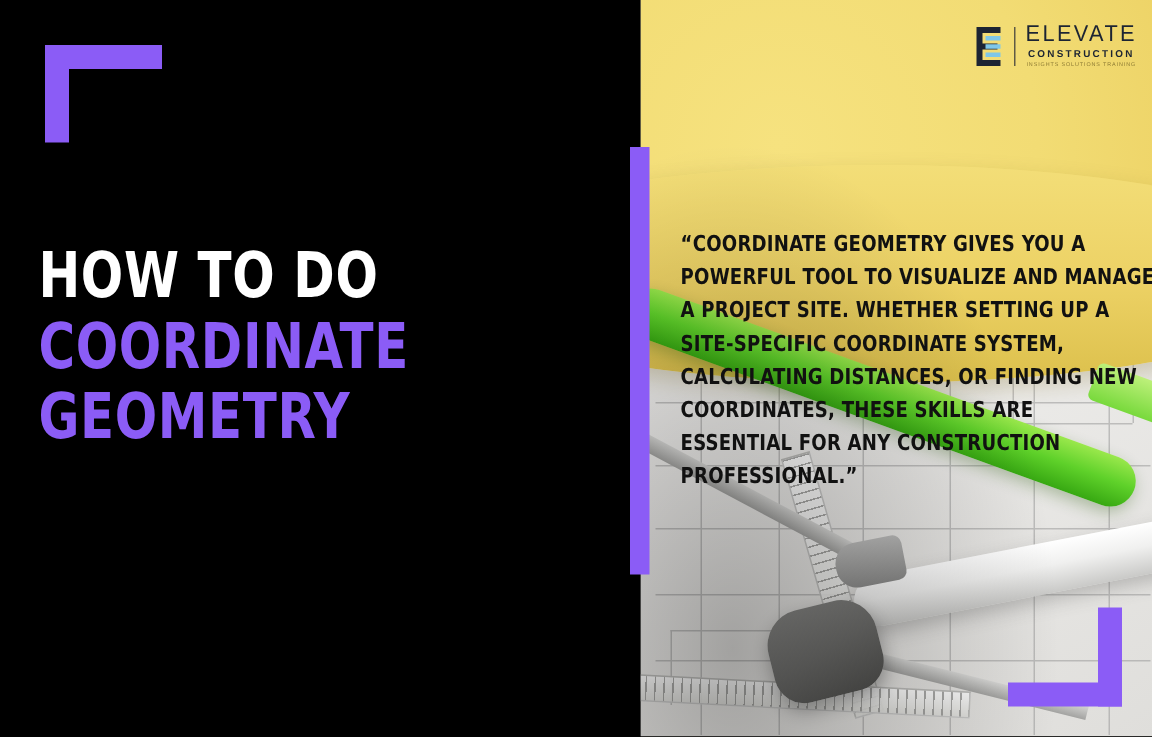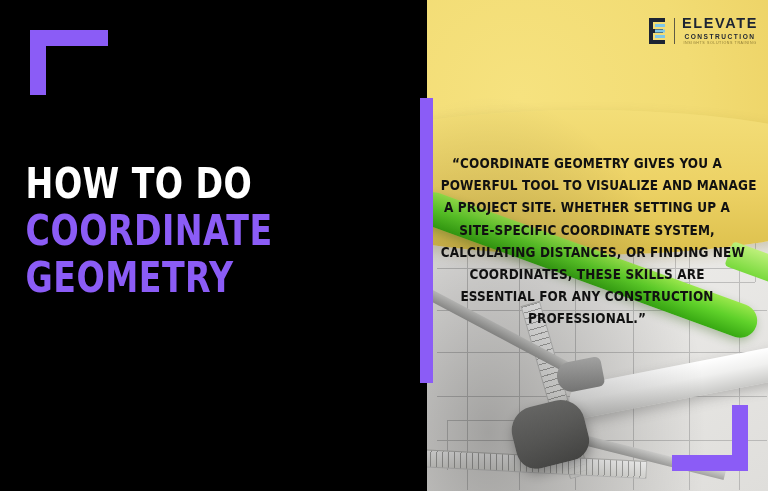--- a/index.html
+++ b/index.html
@@ -230,21 +230,21 @@
   }
   .logo-divider {
     width:1px; height:26px;
     background:#3a3a3a;
     opacity:0.8;
   }
   .logo-text { line-height:1; }
   .logo-name {
     display:block;
     font-family:"Liberation Sans", sans-serif;
-    font-weight:bold;
+    font-weight:normal;
     font-size:14.5px;
     letter-spacing:1.6px;
     color:#1c2433;
     transform:scaleY(1.05);
   }
   .logo-sub {
     display:block;
     font-family:"Liberation Sans", sans-serif;
     font-weight:bold;
     font-size:6.6px;
@@ -259,23 +259,23 @@
     letter-spacing:0.6px;
     color:#8c7a33;
     margin-top:2px;
     text-align:center;
     white-space:nowrap;
   }
 
   
   .quote {
     position:absolute;
-    left:428px; top:152px;
+    left:441px; top:152px;
     width:318px;
-    text-align:center;
+    text-align:left;
     z-index:8;
     color:#111111;
   }
   .quote span.q-line {
     display:block;
     font-family:"DejaVu Sans Condensed","Liberation Sans Narrow","Liberation Sans", sans-serif;
     font-weight:bold;
     font-size:14.6px;
     line-height:1.52;
     letter-spacing:0.15px;

